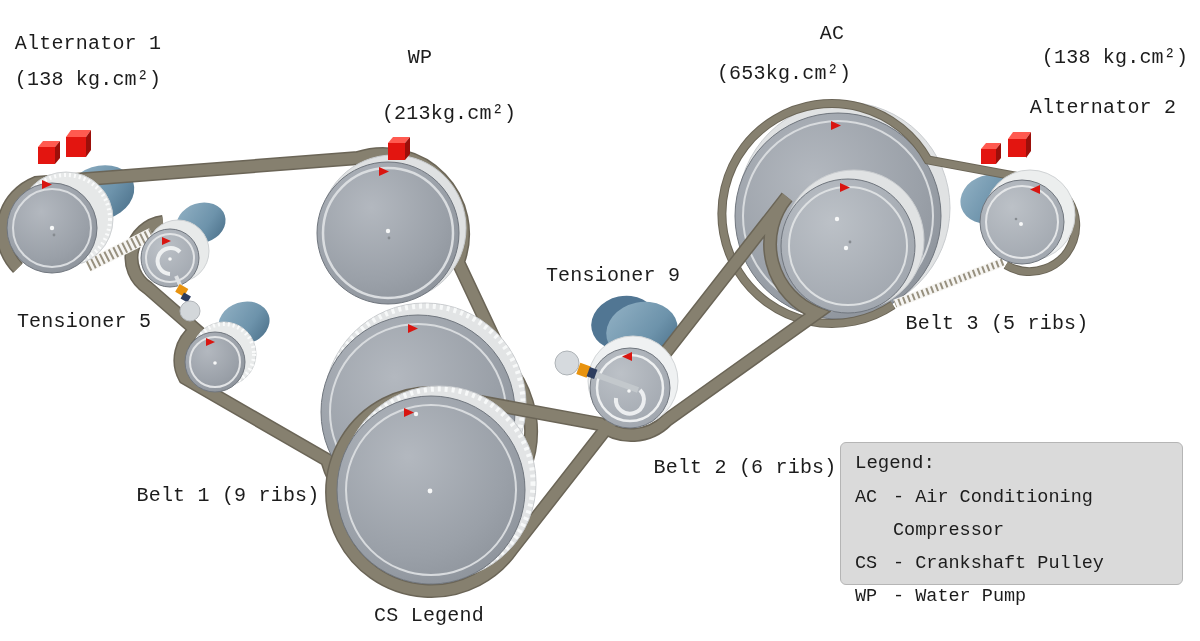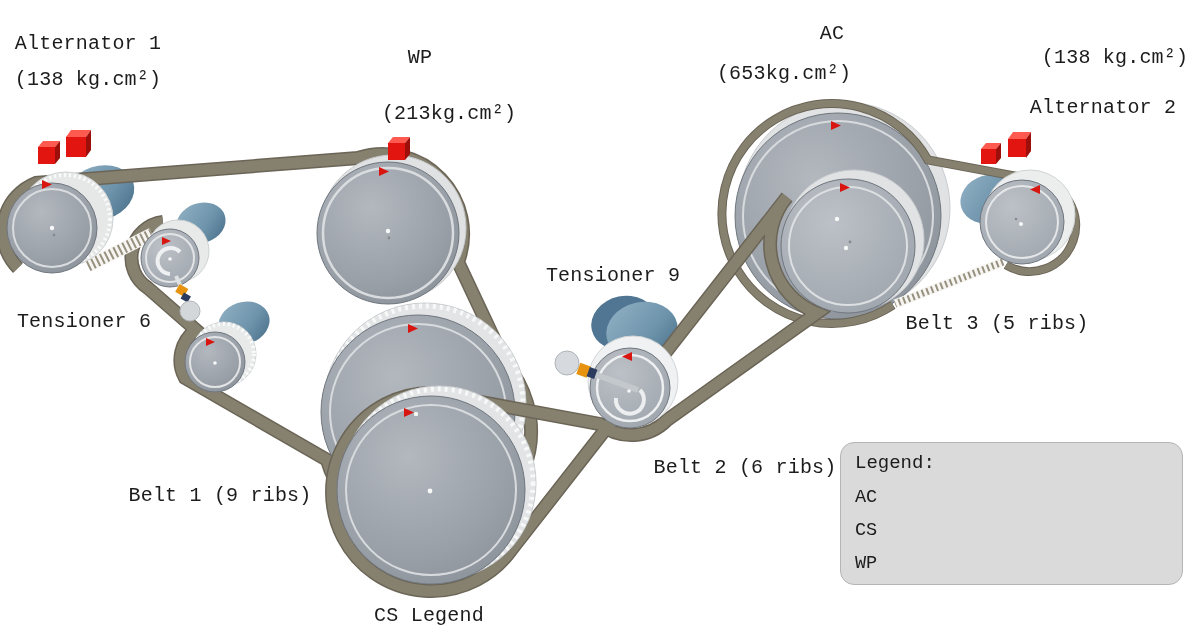--- a/index.html
+++ b/index.html
@@ -2,21 +2,21 @@
 <html><head>
 <meta charset="utf-8">
 <style>
   html,body{margin:0;padding:0;background:#ffffff;}
   .stage{position:relative;width:1200px;height:641px;background:#ffffff;overflow:hidden;
          font-family:Liberation Mono, monospace;}
   .stage svg{position:absolute;left:0;top:0;}
   .lbl{position:absolute;color:#1c1c1c;font-size:20px;white-space:nowrap;
        transform:translateX(-50%);letter-spacing:.2px;}
   .legend{position:absolute;left:840px;top:442px;width:343px;height:143px;
-          background:#dadada;border:1.5px solid #b5b5b5;border-radius:14px;
+          background:#dadada;border:1.5px solid #b5b5b5;border-radius:6px;
           box-sizing:border-box;padding:9px 14px;color:#1c1c1c;}
   .legend .ltitle{font-size:19px;margin-bottom:7px;}
   .legend .lrow{display:flex;font-size:18.5px;line-height:33px;}
   .legend .labbr{width:38px;flex:0 0 38px;}
 </style>
 </head>
 <body>
 
 <div class="stage">
 
@@ -215,32 +215,35 @@
 </svg>
 
   <div class="lbl" style="left:88px;top:32px;">Alternator 1</div>
   <div class="lbl" style="left:88px;top:68px;">(138 kg.cm²)</div>
   <div class="lbl" style="left:420px;top:46px;">WP</div>
   <div class="lbl" style="left:421px;top:102px;margin-left:28px;">(213kg.cm²)</div>
   <div class="lbl" style="left:832px;top:22px;">AC</div>
   <div class="lbl" style="left:784px;top:62px;">(653kg.cm²)</div>
   <div class="lbl" style="left:1115px;top:46px;">(138 kg.cm²)</div>
   <div class="lbl" style="left:1103px;top:96px;">Alternator 2</div>
-  <div class="lbl" style="left:84px;top:310px;">Tensioner 6</div>
+  <div class="lbl" style="left:84px;top:310px;">Tensioner 5</div>
   <div class="lbl" style="left:613px;top:264px;">Tensioner 9</div>
-  <div class="lbl" style="left:220px;top:484px;">Belt 1 (9 ribs)</div>
+  <div class="lbl" style="left:228px;top:484px;">Belt 1 (9 ribs)</div>
   <div class="lbl" style="left:745px;top:456px;">Belt 2 (6 ribs)</div>
   <div class="lbl" style="left:997px;top:312px;">Belt 3 (5 ribs)</div>
   <div class="lbl" style="left:429px;top:604px;">CS Legend</div>
 
   <div class="legend">
     <div class="ltitle">Legend:</div>
     <div class="lrow">
       <span class="labbr">AC</span>
+      <span>- Air Conditioning Compressor</span>
     </div>
     <div class="lrow">
       <span class="labbr">CS</span>
+      <span>- Crankshaft Pulley</span>
     </div>
     <div class="lrow">
       <span class="labbr">WP</span>
+      <span>- Water Pump</span>
     </div>
   </div>
 </div>
 
 </body></html>

